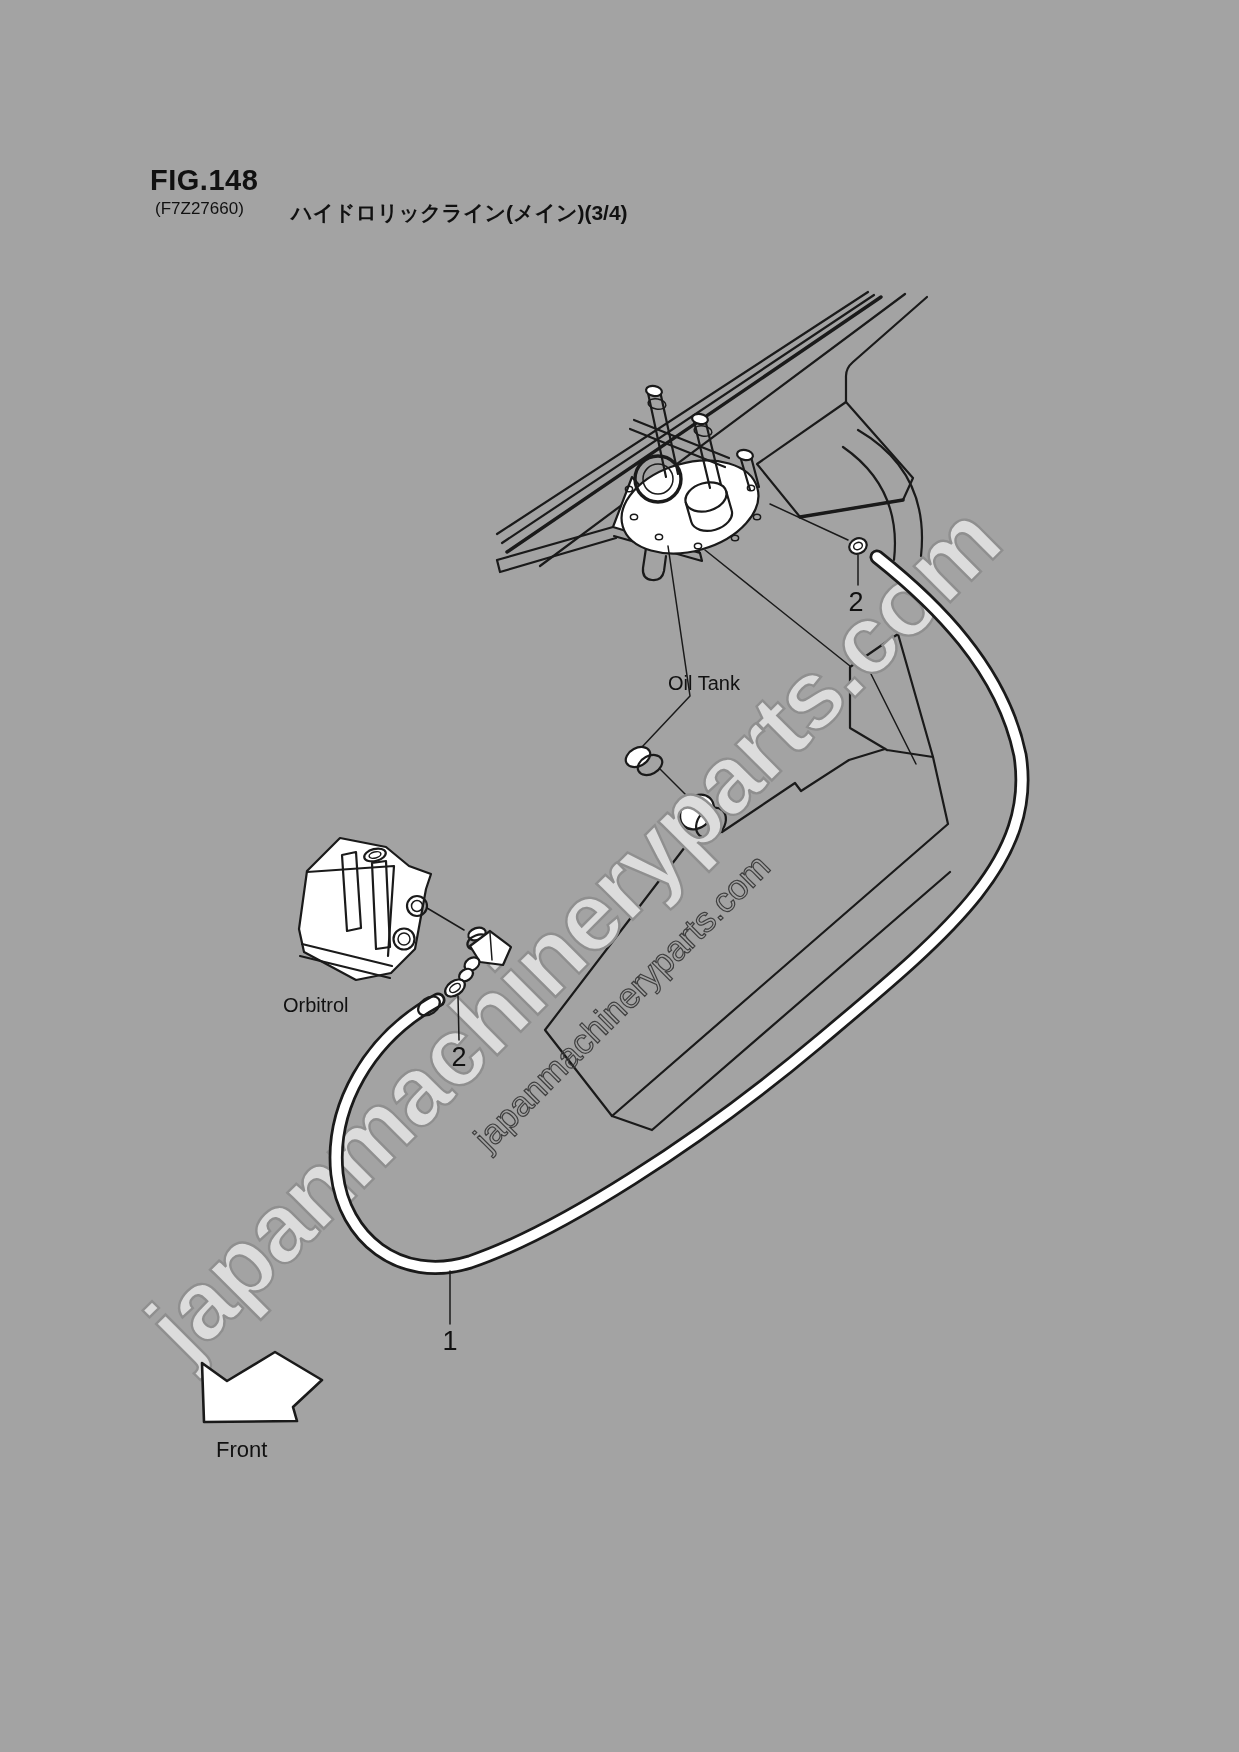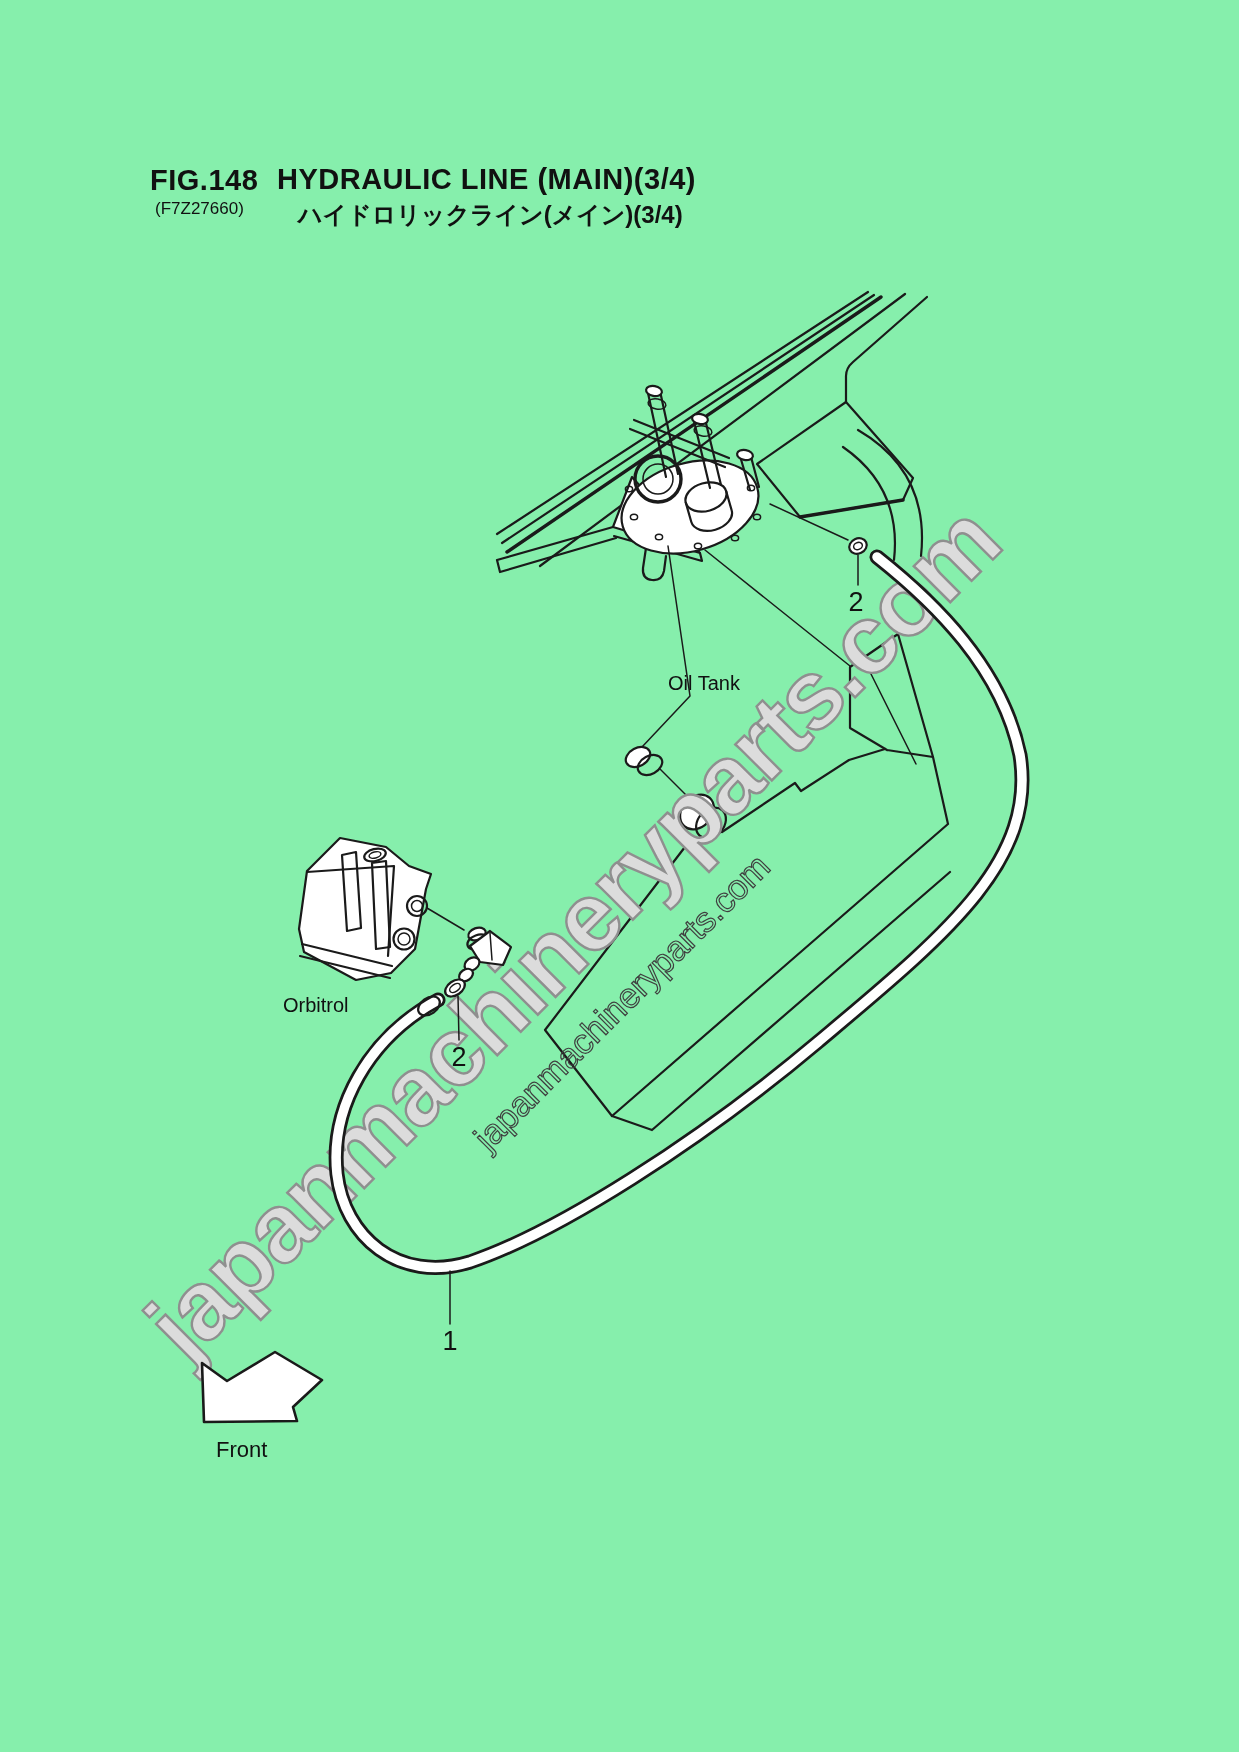--- a/index.html
+++ b/index.html
@@ -1,39 +1,38 @@
 <!DOCTYPE html>
 <html><head>
 <meta charset="utf-8">
 <style>
   html,body{margin:0;padding:0;background:#888;}
-  #page{position:relative;width:1239px;height:1752px;background:#86efac;overflow:hidden;
+  #page{position:relative;width:1239px;height:1752px;background:#a3a3a3;overflow:hidden;
         font-family:"Liberation Sans",sans-serif;color:#111;}
   .hdr{position:absolute;white-space:nowrap;}
   #fig-label{left:150px;top:164px;font-size:29px;font-weight:bold;letter-spacing:.5px;}
   #fig-code{left:155px;top:199px;font-size:17px;}
   #title-en{left:277px;top:163px;font-size:29px;font-weight:bold;letter-spacing:.5px;}
-  #title-jp{left:298px;top:199px;font-size:24px;font-weight:bold;}
+  #title-jp{left:291px;top:199px;font-size:21px;font-weight:bold;}
   svg{position:absolute;left:0;top:0;}
   svg text{font-family:"Liberation Sans",sans-serif;}
   .ln{stroke:#1a1a1a;fill:none;stroke-width:2.2;stroke-linecap:round;stroke-linejoin:round;}
   .lnw{stroke:#1a1a1a;fill:#ffffff;stroke-width:2.2;stroke-linejoin:round;}
   .thick{stroke-width:3.4;}
   .thin{stroke-width:1.5;}
   .callout{font-size:27px;fill:#111;}
   .plabel{font-size:20px;fill:#111;}
 </style>
 </head>
 <body>
 
 <div id="page">
 
   <div class="hdr" id="fig-label">FIG.148</div>
   <div class="hdr" id="fig-code">(F7Z27660)</div>
-  <div class="hdr" id="title-en">HYDRAULIC LINE (MAIN)(3/4)</div>
   <div class="hdr" id="title-jp">ハイドロリックライン(メイン)(3/4)</div>
 
   <svg width="1239" height="1752" viewBox="0 0 1239 1752">
 
     <g>
 
       <path class="ln" d="M 497,534 L 868,292"></path>
       <path class="ln" d="M 502,543 L 874,295"></path>
       <path class="ln thick" d="M 507,552 L 881,297"></path>
       <path class="ln" d="M 540,566 L 905,294"></path>

